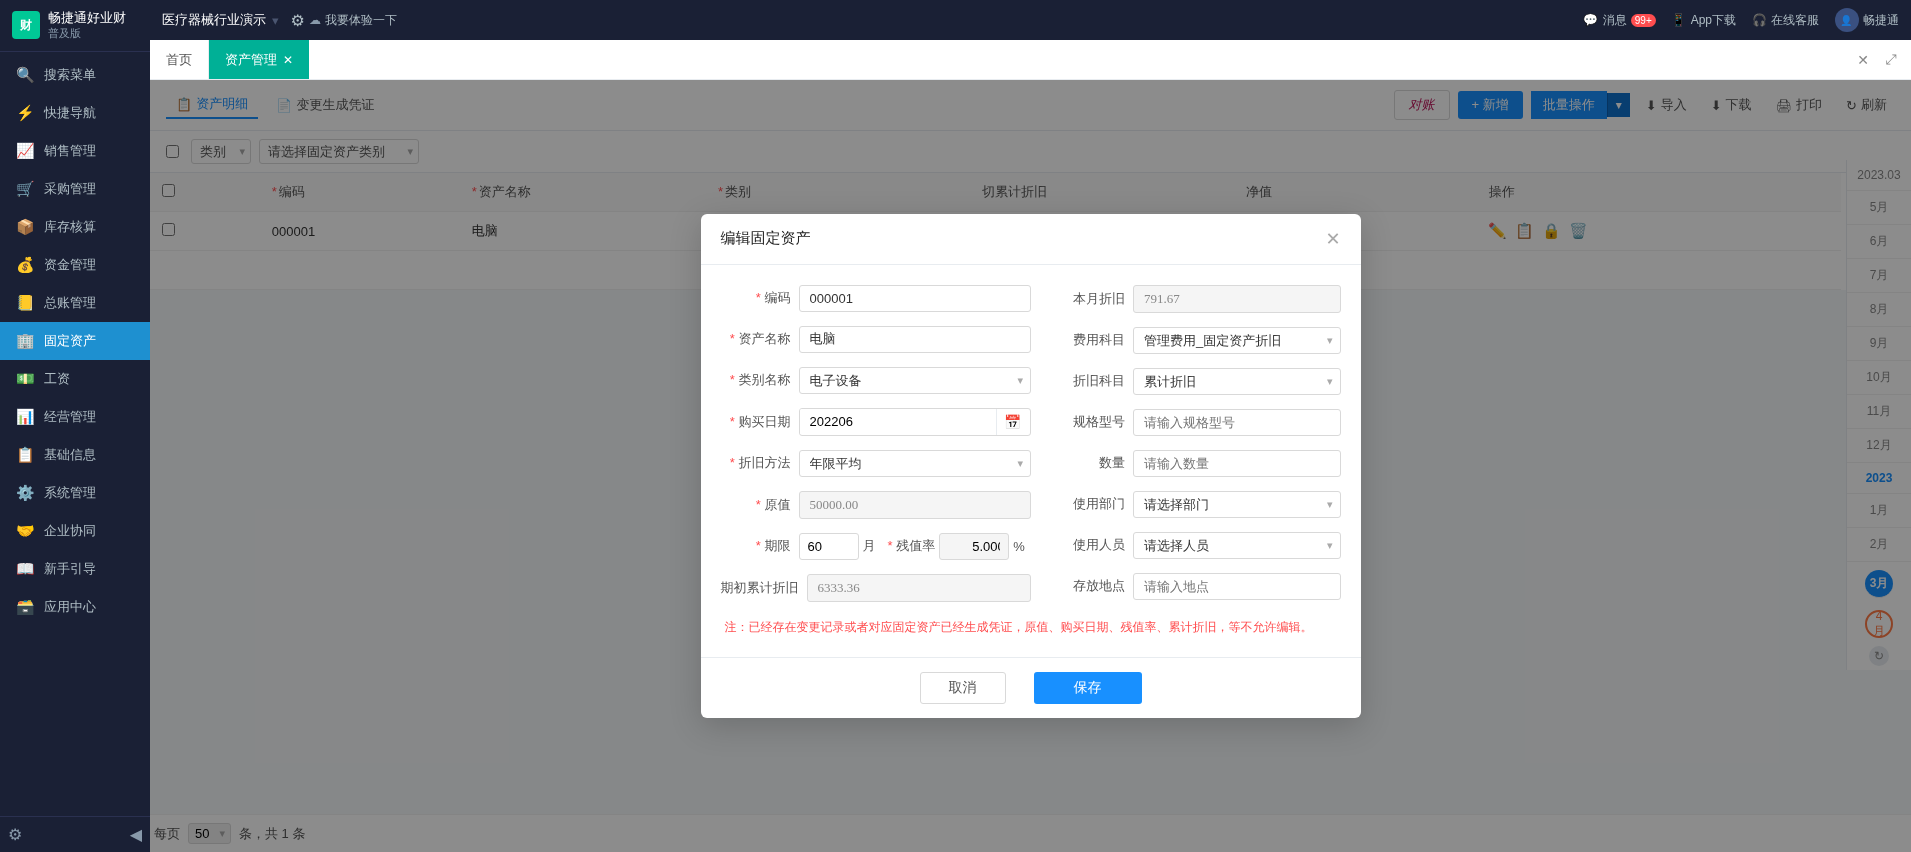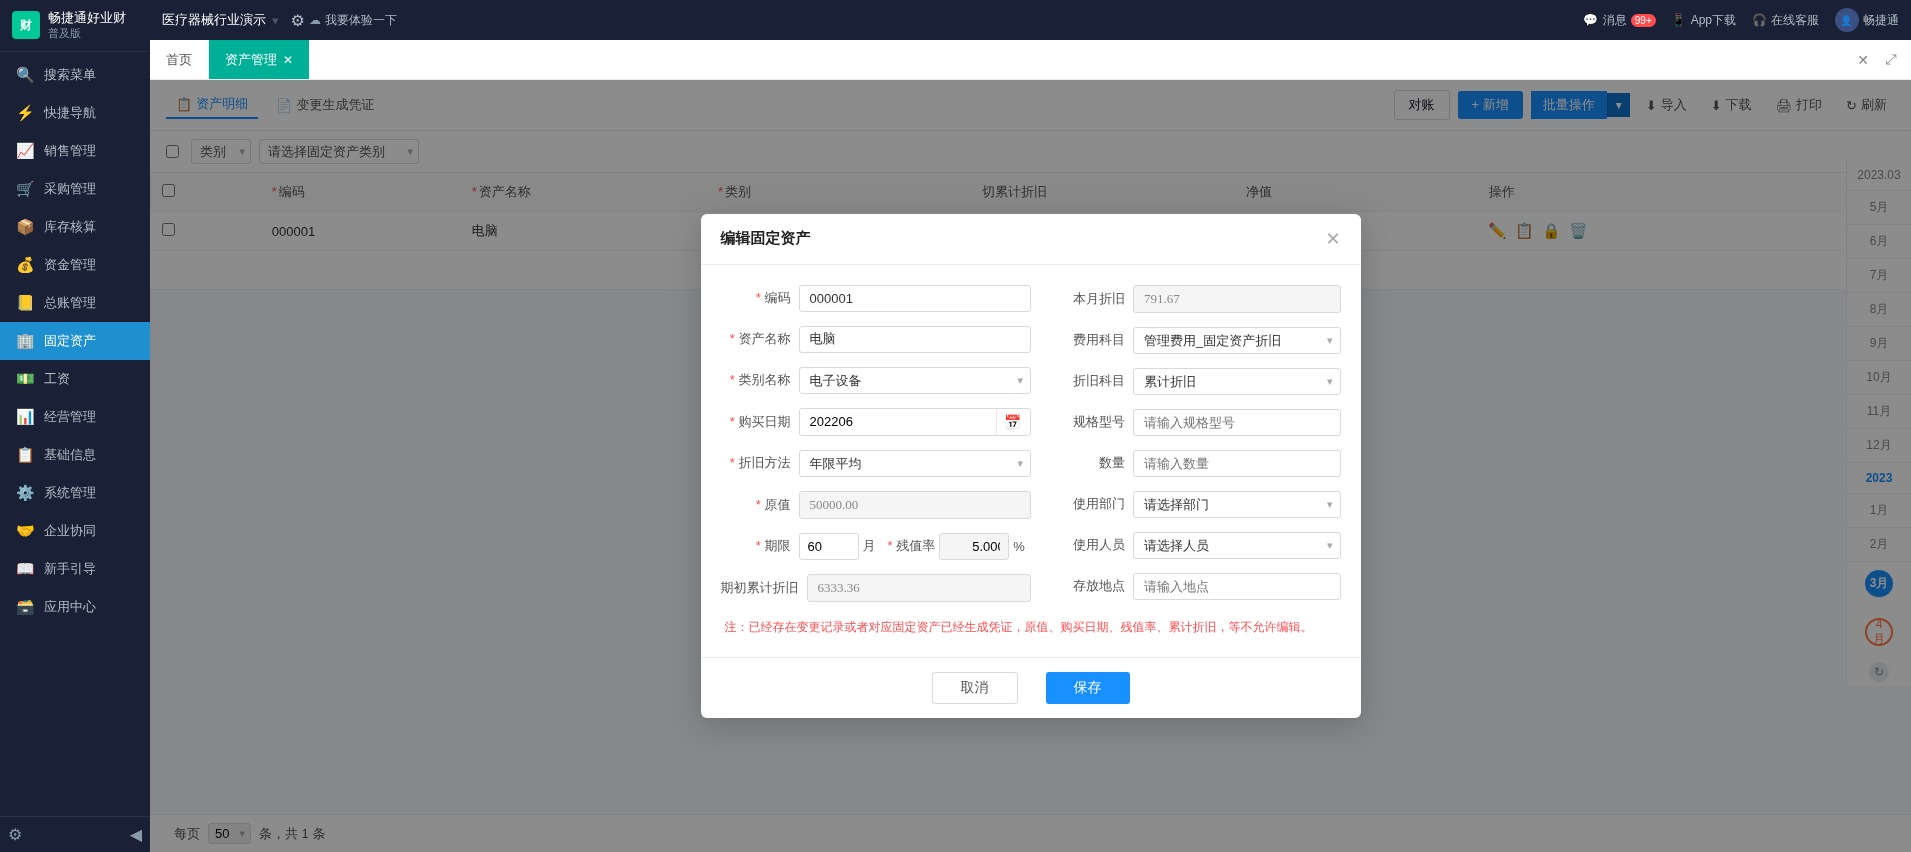--- a/index.html
+++ b/index.html
@@ -197,21 +197,21 @@
     .toolbar-tab.active { color: #1890ff; border-bottom: 2px solid #1890ff; }
 
     .toolbar-right {
       margin-left: auto;
       display: flex;
       align-items: center;
       gap: 8px;
     }
     .btn { padding: 5px 14px; border-radius: 3px; font-size: 13px; cursor: pointer; border: none; }
     .btn-primary { background: #1890ff; color: white; }
-    .btn-outline { background: white; border: 1px solid #d9d9d9; color: #0f172a; }
+    .btn-outline { background: white; border: 1px solid #d9d9d9; color: #be185d; font-style: italic; }
     .btn-group { display: flex; align-items: center; }
     .btn-split-main { background: #1890ff; color: white; padding: 5px 12px; border: none; font-size: 13px; cursor: pointer; }
     .btn-split-arrow { background: #1072cc; color: white; padding: 5px 8px; border: none; font-size: 12px; cursor: pointer; border-left: 1px solid #0e60b0; }
     .toolbar-icon-btn {
       display: flex; align-items: center; gap: 4px;
       font-size: 13px; color: #555; cursor: pointer; padding: 4px 8px;
     }
 
     
     .filter-row {
@@ -258,21 +258,21 @@
     th, td { padding: 10px 12px; border-bottom: 1px solid #f0f0f0; text-align: left; white-space: nowrap; }
     th { color: #555; font-weight: 500; }
     td { color: #333; }
     .required-star { color: #ff4d4f; margin-right: 2px; }
     .row-actions { display: flex; gap: 8px; color: #1890ff; }
     .action-icon { cursor: pointer; color: #666; font-size: 15px; }
 
     
     .content-footer {
       background: white;
-      padding: 8px 24px;
+      padding: 8px 4px;
       display: flex;
       align-items: center;
       gap: 8px;
       font-size: 13px;
       color: #555;
       border-top: 1px solid #f0f0f0;
       position: absolute;
       bottom: 0;
       left: 0; right: 0;
     }
@@ -296,21 +296,21 @@
       box-shadow: 0 8px 32px rgba(0,0,0,0.18);
       overflow: hidden;
     }
     .modal-header {
       padding: 14px 20px;
       border-bottom: 1px solid #e8ecf0;
       display: flex;
       align-items: center;
       justify-content: space-between;
     }
-    .modal-title { font-size: 15px; font-weight: 700; color: #222; }
+    .modal-title { font-size: 15px; font-weight: 400; color: #222; }
     .modal-close { font-size: 18px; color: #aaa; cursor: pointer; }
     .modal-body { padding: 20px; }
     .modal-form { display: grid; grid-template-columns: 1fr 1fr; gap: 16px 24px; }
     .form-row {
       display: flex;
       align-items: center;
       gap: 8px;
     }
     .form-label {
       font-size: 13px;
@@ -419,21 +419,21 @@
     .btn-cancel {
       padding: 6px 28px;
       border: 1px solid #d9d9d9;
       border-radius: 3px;
       background: white;
       font-size: 14px;
       color: #555;
       cursor: pointer;
     }
     .btn-save {
-      padding: 6px 28px;
+      padding: 6px 40px;
       border: none;
       border-radius: 3px;
       background: #1890ff;
       font-size: 14px;
       color: white;
       cursor: pointer;
     }
     .right-date-panel {
       position: absolute;
       right: 0;
@@ -449,21 +449,21 @@
     .rdp-item.circle { 
       width: 28px; height: 28px; border-radius: 50%;
       background: #1890ff; color: white;
       display: flex; align-items: center; justify-content: center;
       margin: 4px auto; font-size: 12px; font-weight: bold;
     }
     .rdp-item.circle-outlined {
       width: 28px; height: 28px; border-radius: 50%;
       border: 2px solid #ff7a45; color: #ff7a45;
       display: flex; align-items: center; justify-content: center;
-      margin: 8px auto; font-size: 12px;
+      margin: 0 auto; font-size: 12px;
     }
   </style>
 </head>
 <body>
 
 <div class="sidebar">
   <div class="sidebar-header">
     <div class="sidebar-logo-icon">财</div>
     <div>
       <div class="sidebar-logo-text">畅捷通好业财</div>

